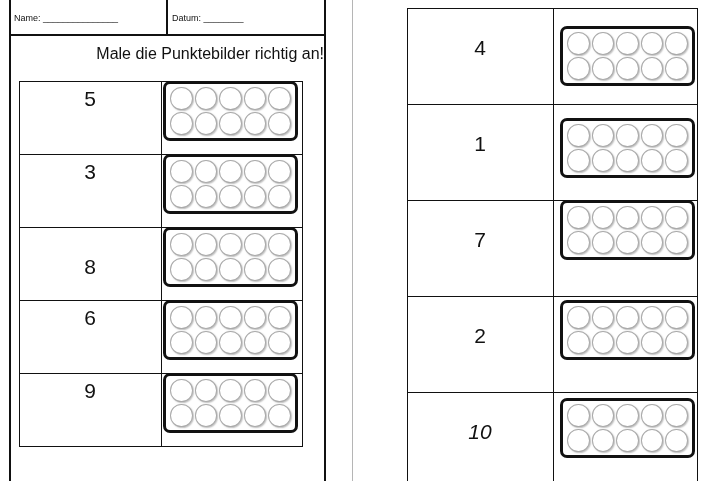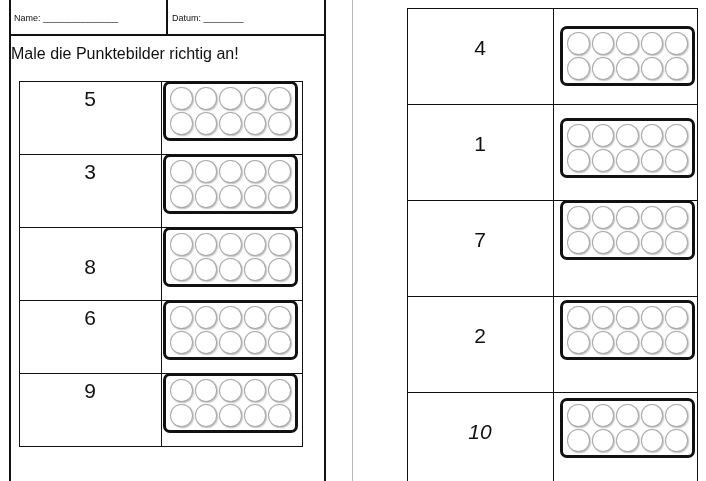--- a/index.html
+++ b/index.html
@@ -2,21 +2,21 @@
 <html><head>
 <meta charset="utf-8">
 <style>
   html,body{margin:0;padding:0;}
   body{width:706px;height:481px;position:relative;background:#fff;overflow:hidden;font-family:"Liberation Sans",sans-serif;color:#111;}
   .abs{position:absolute;box-sizing:border-box;}
   .page-left{left:9px;top:-2px;width:317px;height:485px;border:2px solid #111;}
   .hdr-row{left:9px;top:-2px;width:317px;height:38px;border:2px solid #111;}
   .hdr-split{left:166px;top:-2px;width:2px;height:38px;background:#111;}
   .hdr-label{font-size:9px;top:13px;}
-  .title{left:11px;top:45px;width:313px;text-align:left;font-size:16px;}
+  .title{left:11px;top:45px;width:313px;text-align:right;font-size:16px;}
   .divider{left:352px;top:0;width:1px;height:481px;background:#b5b5b5;}
   .cell{border:1.5px solid #111;}
   .num{font-size:21px;text-align:center;}
   .frame{border:3px solid #111;border-radius:7px;background:#fff;display:grid;grid-template-columns:repeat(5,1fr);grid-template-rows:repeat(2,1fr);padding:2px 3px;box-sizing:border-box;}
   .dot{border:1px solid #aaa;border-radius:50%;margin:1px;box-shadow:1px 1px 1.5px rgba(0,0,0,0.25);background:#fff;}
 </style>
 </head>
 <body>
 
 <div class="abs page-left"></div>

